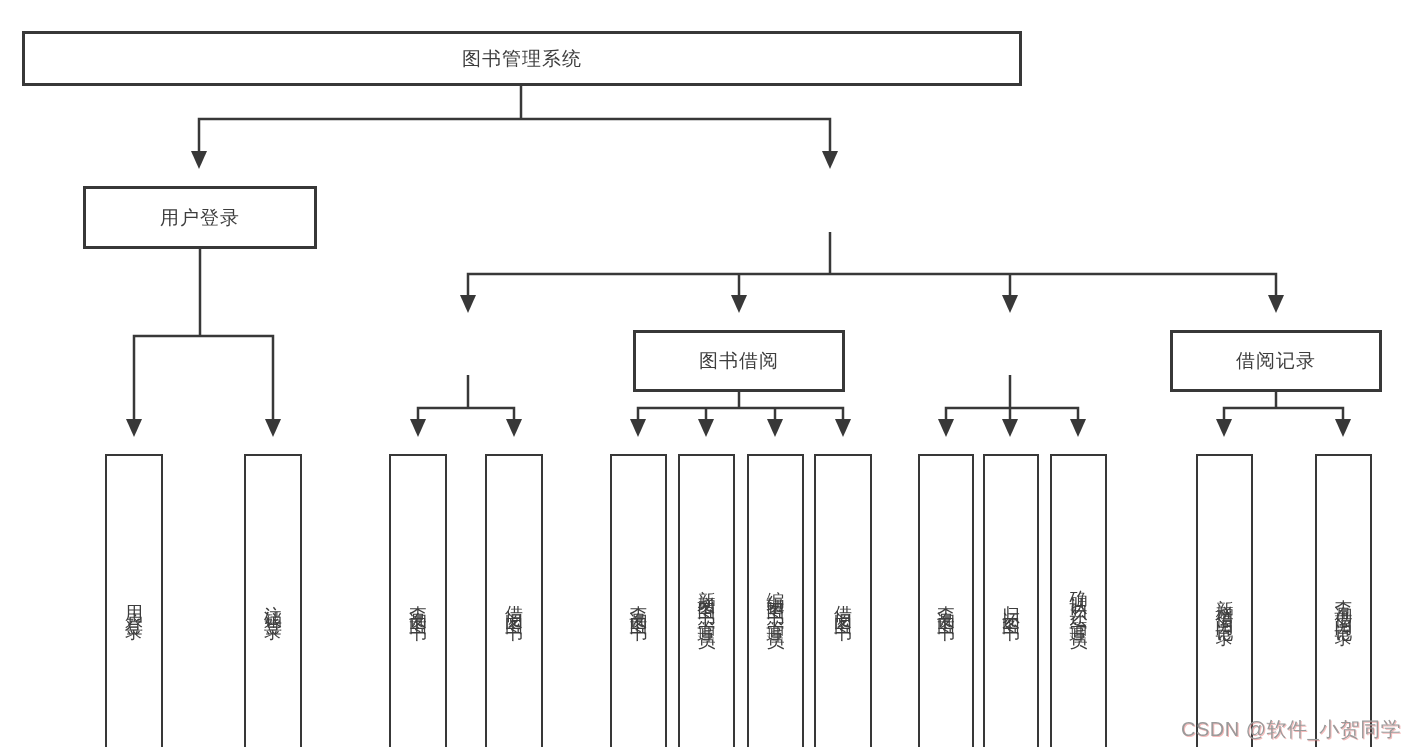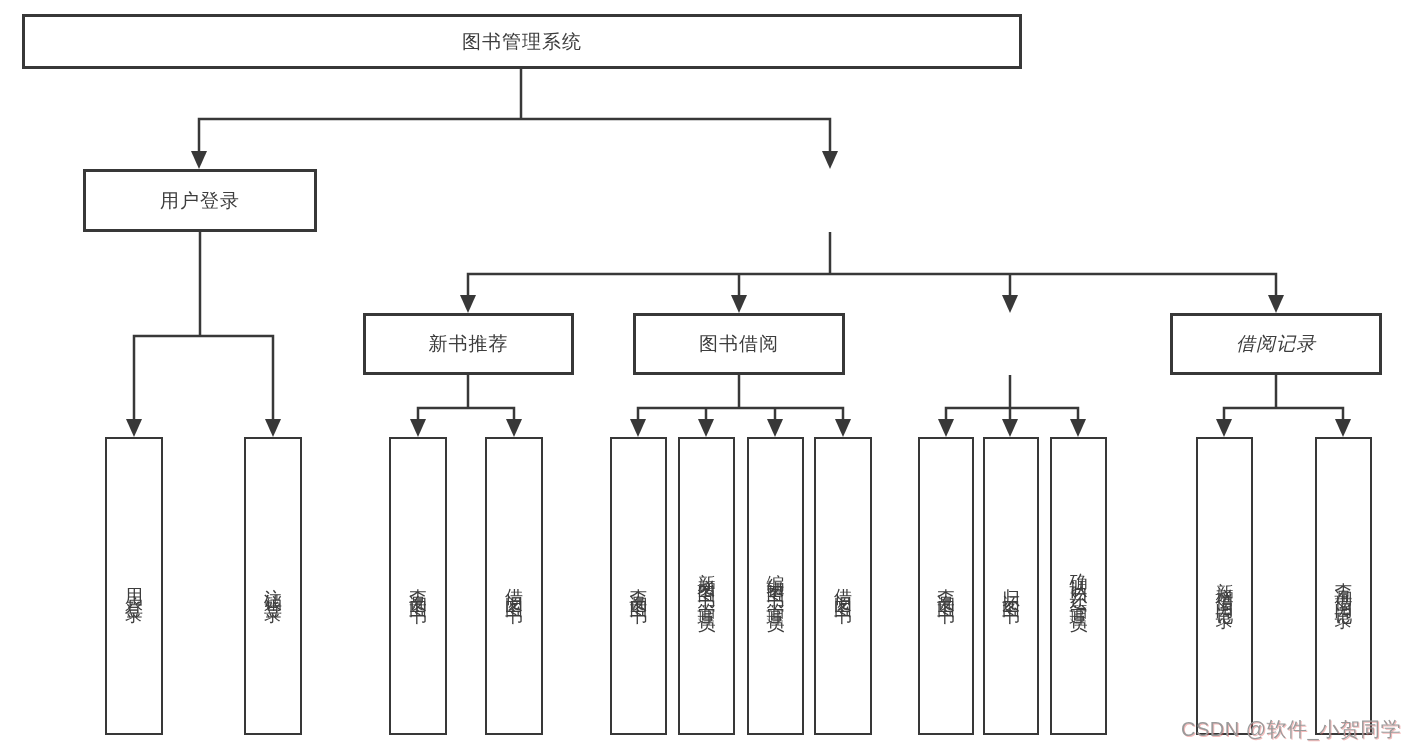--- a/index.html
+++ b/index.html
@@ -24,20 +24,21 @@
   .box {
     position: absolute;
     background: #ffffff;
     border: 3px solid #383838;
     box-sizing: border-box;
     display: flex;
     align-items: center;
     justify-content: center;
     color: #3d3d3d;
     z-index: 2;
+    margin-top: 17px;
   }
   .box.h { font-size: 19px; letter-spacing: 1px; }
   .box.root { font-size: 19px; }
   .box.v { border-width: 2.5px; }
   .box.v span {
     writing-mode: vertical-rl;
     text-orientation: mixed;
     font-size: 18px;
     letter-spacing: 6px;
     line-height: 1;
@@ -112,27 +113,24 @@
   </svg>
 
   <div class="box h root" style="left:22px; top:14px; width:1000px; height:55px;">
     <span>图书管理系统</span>
   </div>
 
   <div class="box h" style="left:83px; top:169px; width:234px; height:63px;">
     <span>用户登录</span>
   </div>
 
-  <div class="box h" style="left:363px; top:313px; width:211px; height:62px;">
-    <span>新书推荐</span>
-  </div>
   <div class="box h" style="left:633px; top:313px; width:212px; height:62px;">
     <span>图书借阅</span>
   </div>
-  <div class="box h" style="left:1170px; top:313px; width:212px; height:62px;font-style:italic;">
+  <div class="box h" style="left:1170px; top:313px; width:212px; height:62px;">
     <span>借阅记录</span>
   </div>
 
   <div class="box v" style="left:105px; top:437px; width:58px; height:298px;">
     <span>用户登录</span>
   </div>
   <div class="box v" style="left:244px; top:437px; width:58px; height:298px;">
     <span>注销登录</span>
   </div>
 

